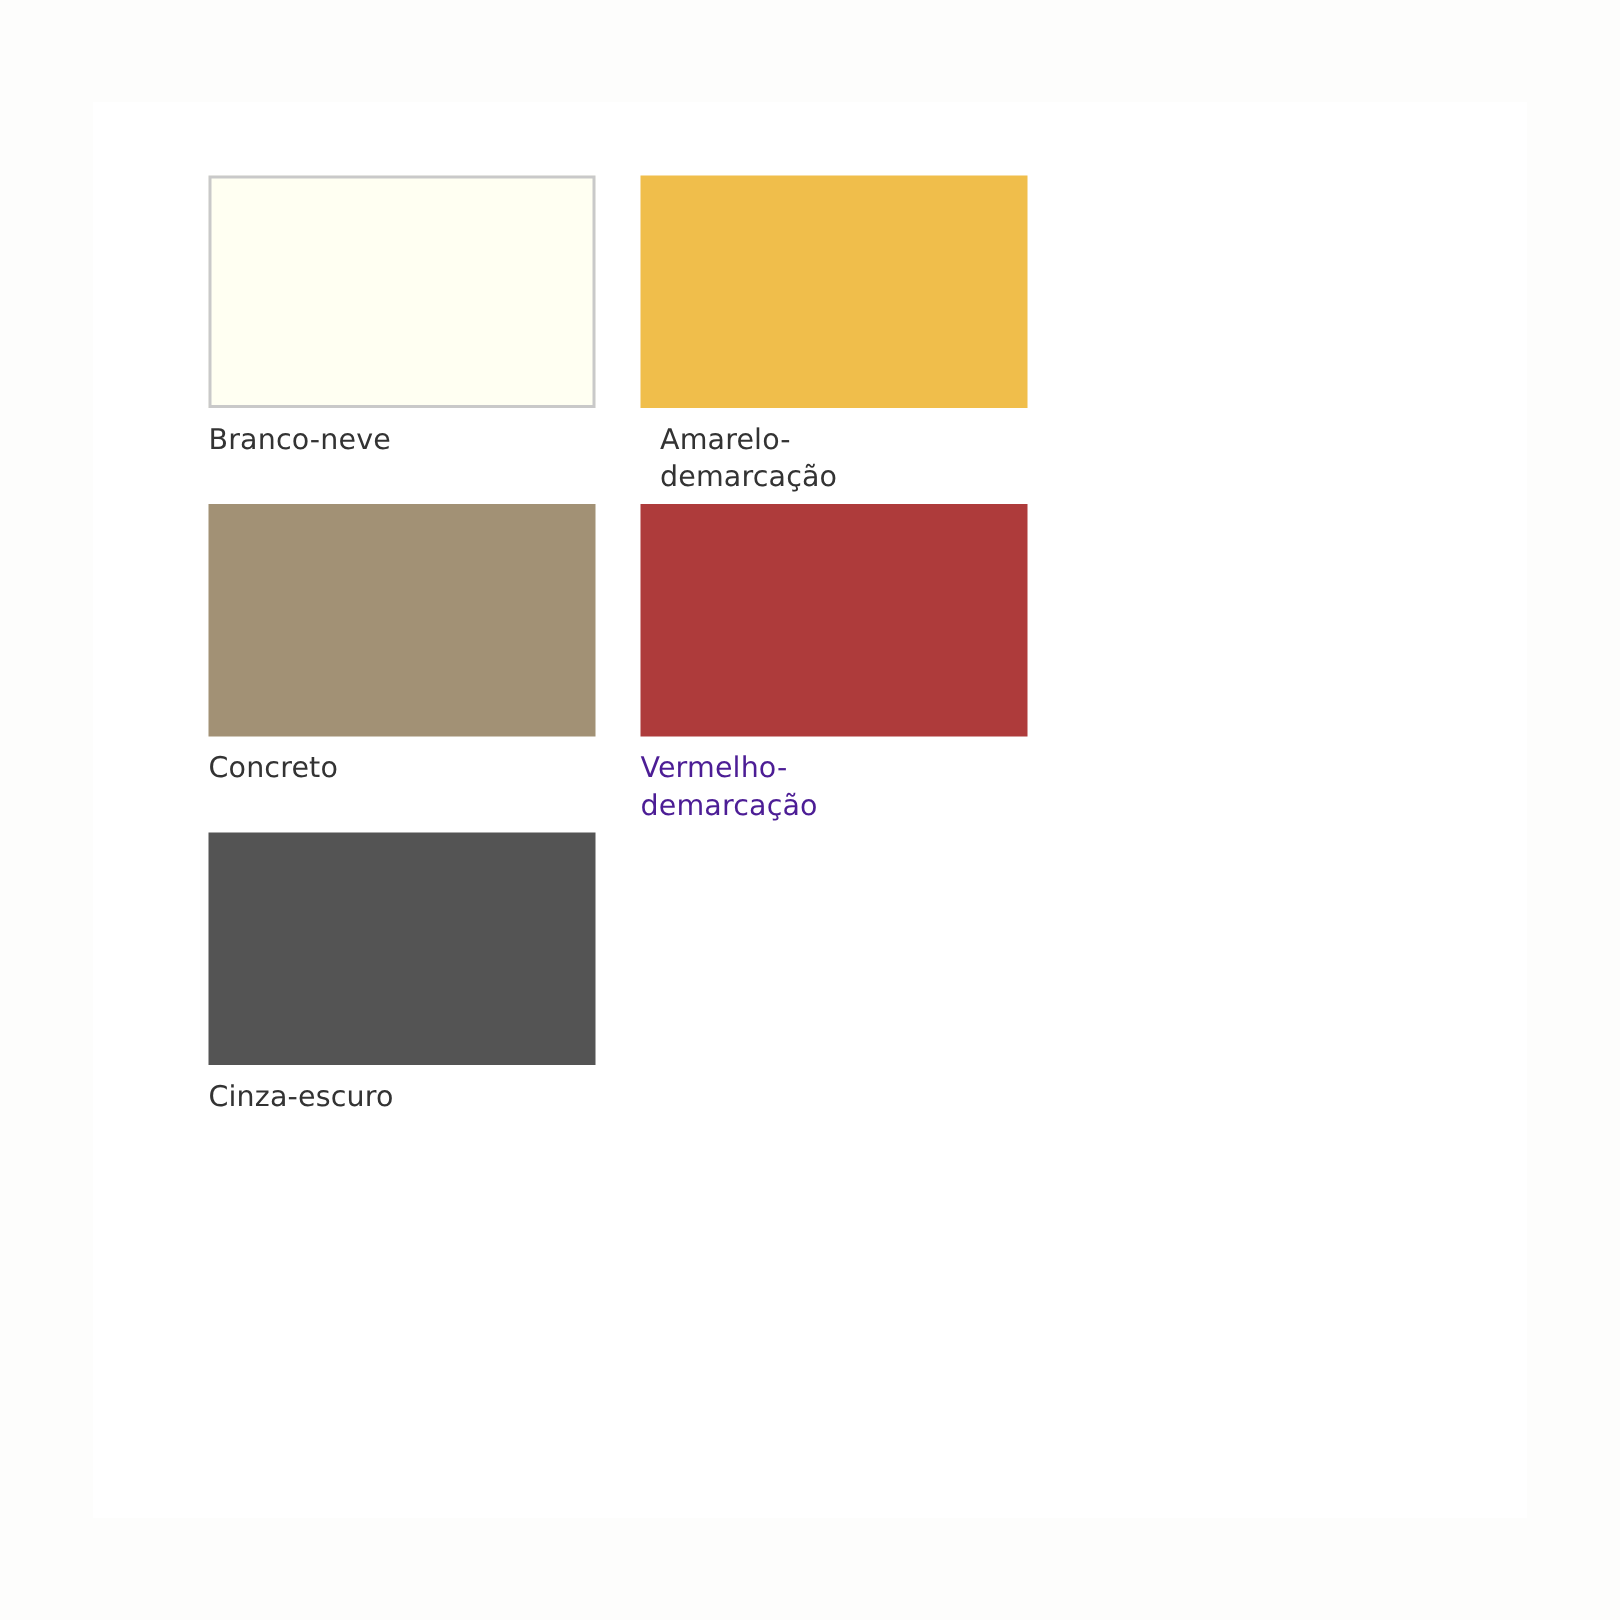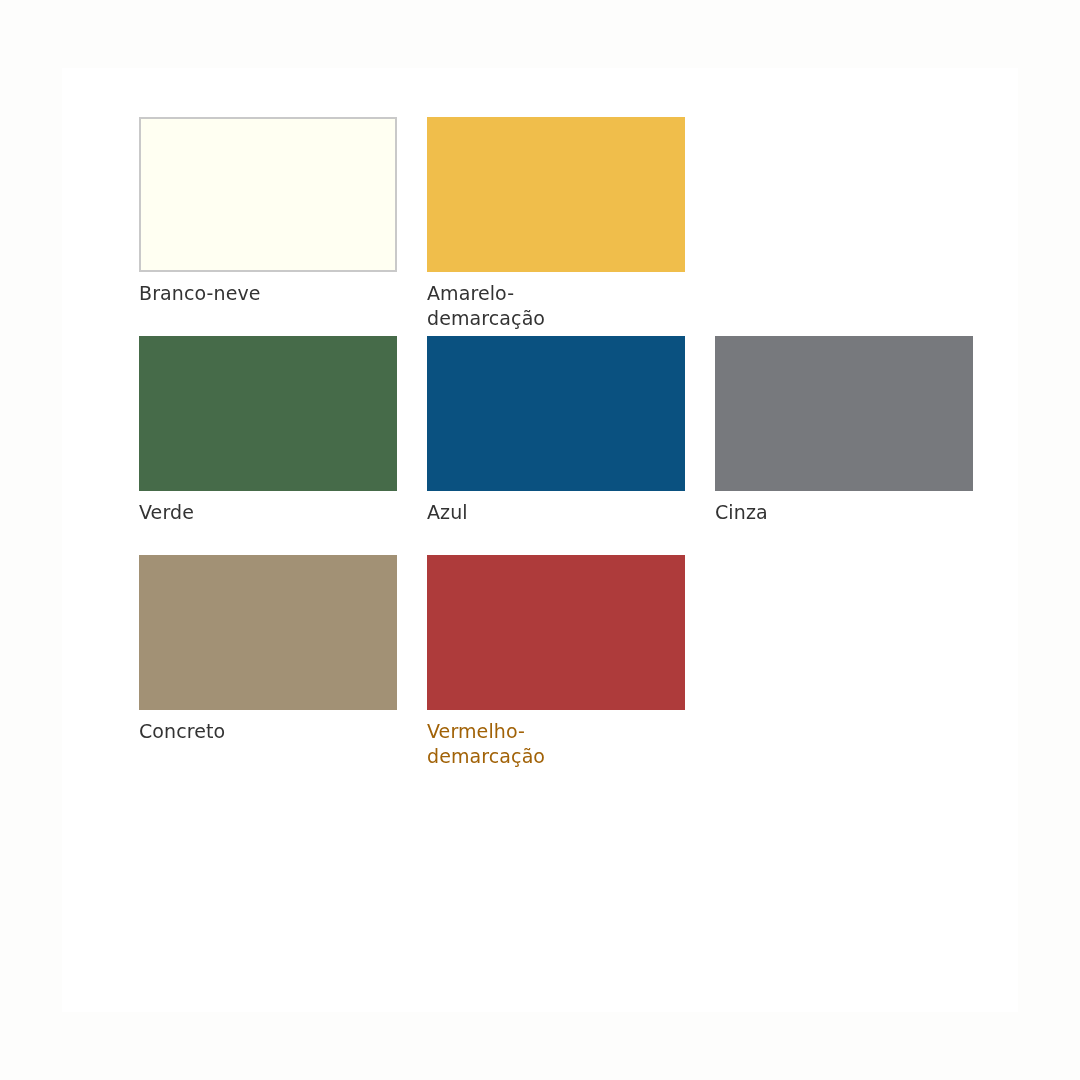--- a/index.html
+++ b/index.html
@@ -71,53 +71,43 @@
 <div id="palette-panel" style="background: rgb(255, 255, 255);">
   <div id="swatch-grid">
 
     <div class="palette-row row-1" style="height: 219px;">
       <div class="palette-cell">
         <div class="swatch-chip bordered" style="background-color: rgb(255, 255, 242); border-color: rgb(201, 201, 201);"></div>
         <div class="swatch-label" style="color: rgb(51, 51, 51);">Branco-neve</div>
       </div>
       <div class="palette-cell">
         <div class="swatch-chip" style="background-color: rgb(240, 190, 75);"></div>
-        <div class="swatch-label" style="color: rgb(51, 51, 51);">Amarelo-
+        <div class="swatch-label" style="color: rgb(51, 51, 51); margin-left: 13px;">Amarelo-
 demarcação</div>
       </div>
     </div>
 
-    <div class="palette-row row-2" style="height: 219px;">
-      <div class="palette-cell">
-        <div class="swatch-chip" style="background-color: rgb(70, 107, 73);"></div>
-        <div class="swatch-label" style="color: rgb(51, 51, 51);">Verde</div>
-      </div>
-      <div class="palette-cell">
-        <div class="swatch-chip" style="background-color: rgb(10, 81, 128);"></div>
-        <div class="swatch-label" style="color: rgb(51, 51, 51);">Azul</div>
-      </div>
-      <div class="palette-cell">
-        <div class="swatch-chip" style="background-color: rgb(119, 121, 125);"></div>
-        <div class="swatch-label" style="color: rgb(51, 51, 51);">Cinza</div>
-      </div>
-    </div>
 
     <div class="palette-row row-3" style="height: 219px;">
       <div class="palette-cell">
         <div class="swatch-chip" style="background-color: rgb(162, 145, 117);"></div>
         <div class="swatch-label" style="color: rgb(51, 51, 51);">Concreto</div>
       </div>
       <div class="palette-cell">
         <div class="swatch-chip" style="background-color: rgb(174, 59, 59);"></div>
-        <div class="swatch-label" style="color: #a16207;">Vermelho-
+        <div class="swatch-label" style="color: #4c1d95;">Vermelho-
 demarcação</div>
       </div>
     </div>
 
     <div class="palette-row row-4" style="height: 219px;">
+      <div class="palette-cell">
+        <div class="swatch-chip" style="background-color: rgb(84, 84, 84);"></div>
+        <div class="swatch-label" style="color: rgb(51, 51, 51);">Cinza-escuro</div>
+      </div>
       <div class="palette-cell cell-empty">
         <div class="swatch-chip" style="visibility: hidden;"></div>
         <div class="swatch-label" style="color: rgb(51, 51, 51);"></div>
       </div>
     </div>
 
   </div>
 </div>
 
 </body></html>

